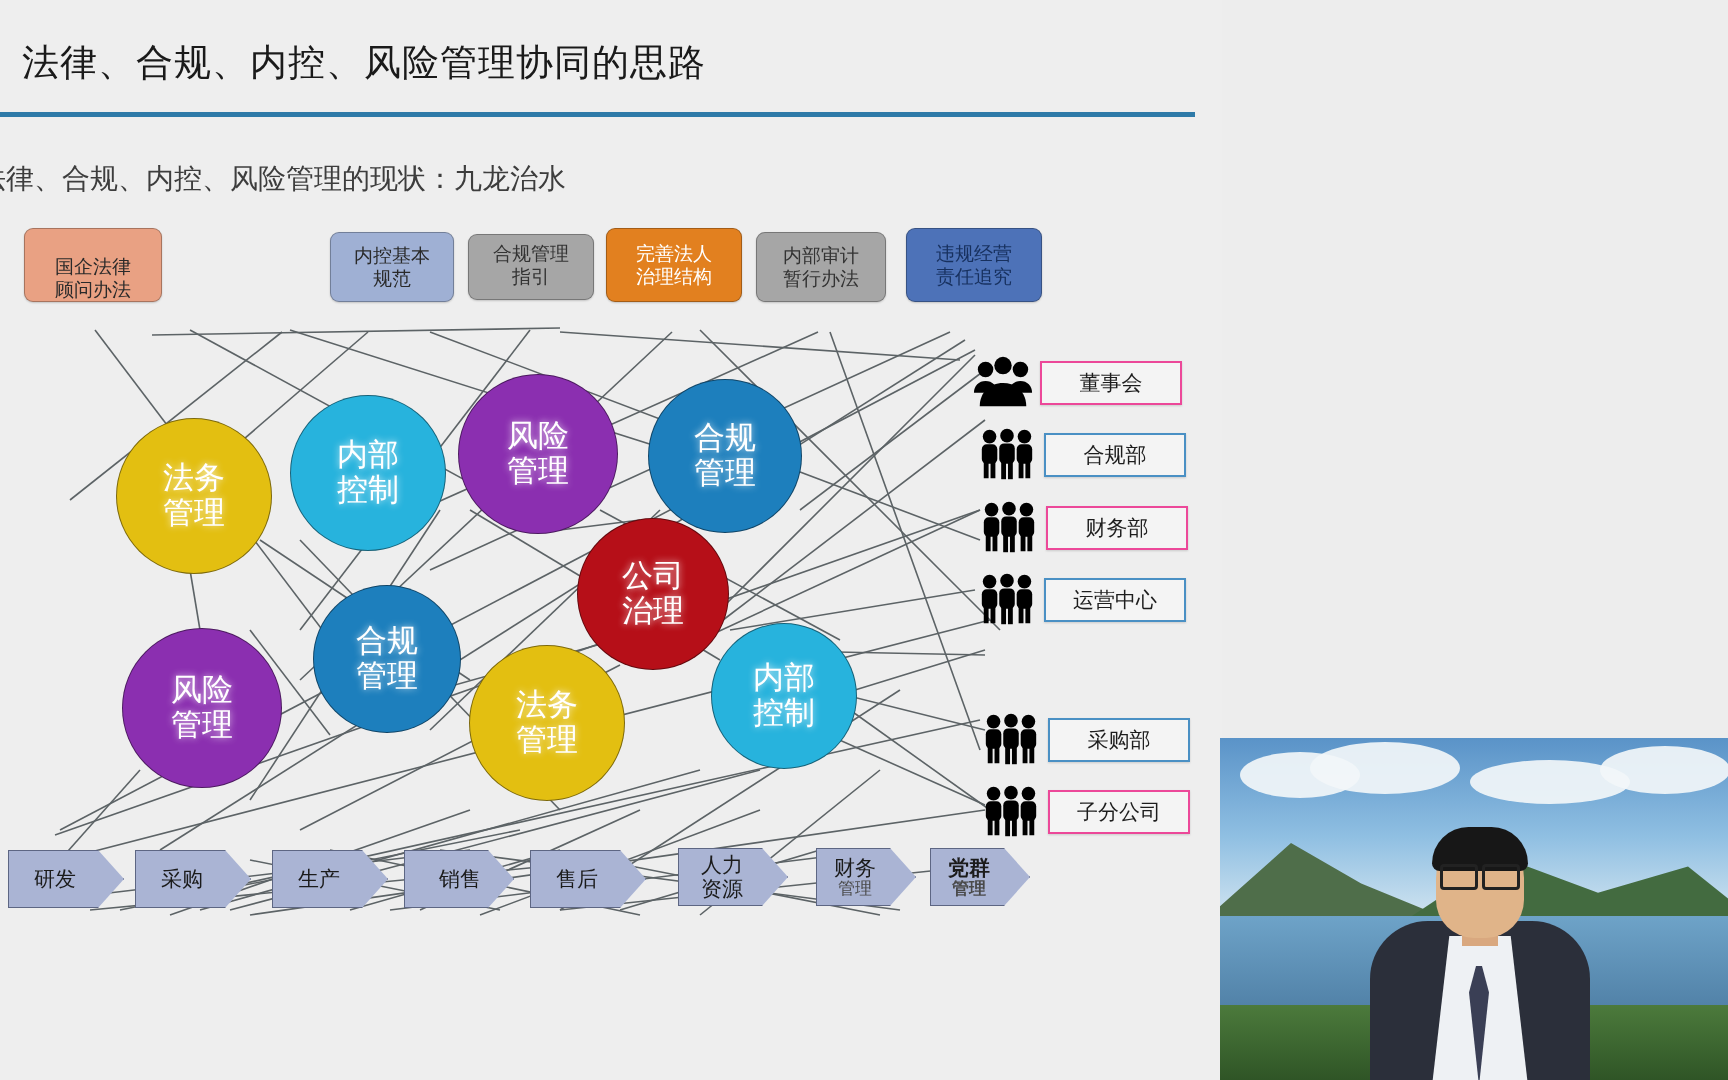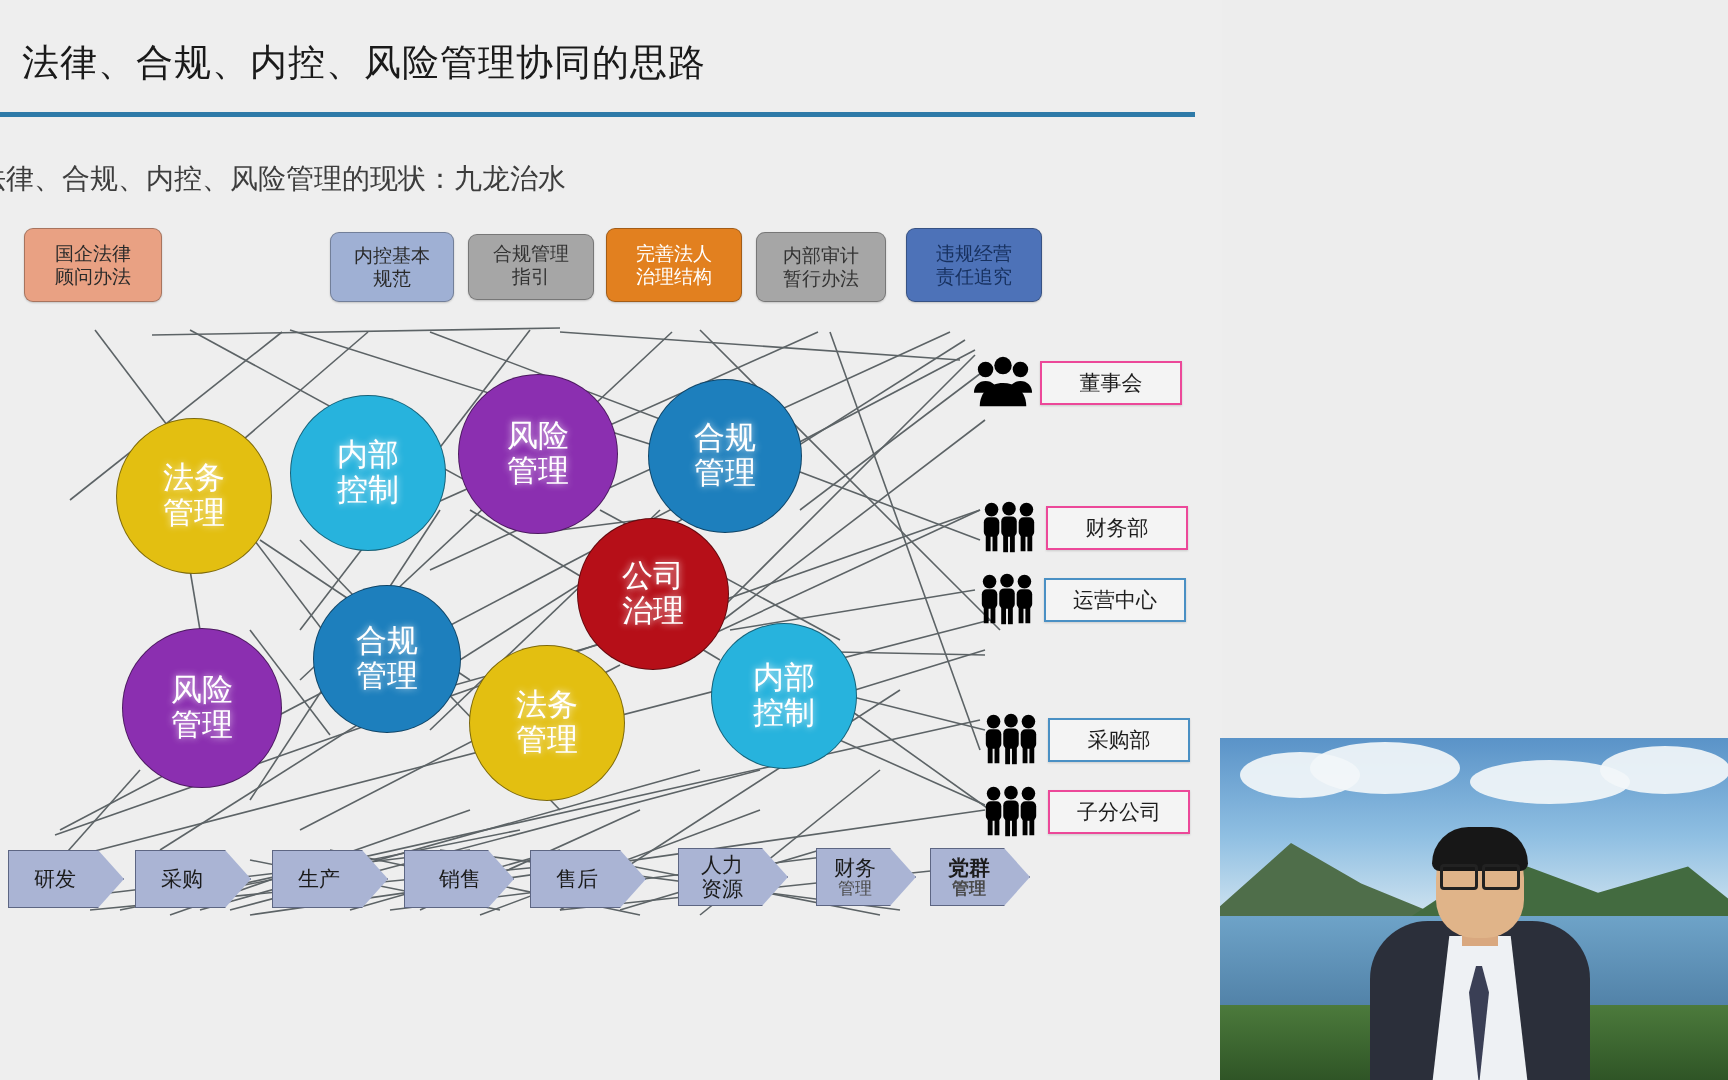--- a/index.html
+++ b/index.html
@@ -178,21 +178,21 @@
         <line x1="760" y1="600" x2="480" y2="705"></line>
         <line x1="820" y1="640" x2="620" y2="700"></line>
         <line x1="880" y1="560" x2="700" y2="705"></line>
         <line x1="900" y1="480" x2="560" y2="700"></line>
         <line x1="940" y1="660" x2="560" y2="700"></line>
         <line x1="120" y1="700" x2="520" y2="620"></line>
         <line x1="50" y1="690" x2="470" y2="640"></line>
       </g>
     </svg>
 
-    <div class="chip" style="left:24px;top:18px;width:136px;height:72px;background:#e9a183;color:#2a2a2a;">
+    <div class="chip" style="left:24px;top:18px;width:136px;height:72px;background:#e9a183;color:#2a2a2a;justify-content:flex-end;">
       <span>国企法律</span>
       <span>顾问办法</span>
     </div>
     <div class="chip" style="left:330px;top:22px;width:122px;height:68px;background:#9fb0d4;color:#2a2a2a;">
       <span>内控基本</span>
       <span>规范</span>
     </div>
     <div class="chip" style="left:468px;top:24px;width:124px;height:64px;background:#a6a6a6;color:#333;font-family:Liberation Mono, monospace;">
       <span>合规管理</span>
       <span>指引</span>
@@ -254,98 +254,117 @@
           <circle cx="50" cy="14" r="8"></circle>
         <path d="M2 38c0-7 5-12 12-12s12 5 12 12z"></path>
         <path d="M38 38c0-7 5-12 12-12s12 5 12 12z"></path>
         <path d="M8 52c0-14 10-24 24-24s24 10 24 24z"></path>
       </svg>
       <div class="tag">
         <span>董事会</span>
       </div>
     </div>
 
-
-    <div class="dept" style="left:978px;top:288px;">
+    <div class="dept blue" style="left:976px;top:215px;">
       <svg class="icon" viewBox="0 0 64 56">
         <circle cx="14" cy="9" r="7"></circle>
           <rect x="6" y="17" width="16" height="20" rx="5"></rect>
           <rect x="8" y="35" width="5" height="17"></rect>
           <rect x="15" y="35" width="5" height="17"></rect>
         <circle cx="32" cy="8" r="7"></circle>
           <rect x="24" y="16" width="16" height="21" rx="5"></rect>
           <rect x="26" y="35" width="5" height="18"></rect>
           <rect x="33" y="35" width="5" height="18"></rect>
         <circle cx="50" cy="9" r="7"></circle>
           <rect x="42" y="17" width="16" height="20" rx="5"></rect>
           <rect x="44" y="35" width="5" height="17"></rect>
           <rect x="51" y="35" width="5" height="17"></rect>
       </svg>
       <div class="tag">
-        <span>财务部</span>
-      </div>
-    </div>
-
-    <div class="dept blue" style="left:976px;top:360px;">
+        <span>合规部</span>
+      </div>
+    </div>
+
+    <div class="dept" style="left:978px;top:288px;">
       <svg class="icon" viewBox="0 0 64 56">
         <circle cx="14" cy="9" r="7"></circle>
           <rect x="6" y="17" width="16" height="20" rx="5"></rect>
           <rect x="8" y="35" width="5" height="17"></rect>
           <rect x="15" y="35" width="5" height="17"></rect>
         <circle cx="32" cy="8" r="7"></circle>
           <rect x="24" y="16" width="16" height="21" rx="5"></rect>
           <rect x="26" y="35" width="5" height="18"></rect>
           <rect x="33" y="35" width="5" height="18"></rect>
         <circle cx="50" cy="9" r="7"></circle>
           <rect x="42" y="17" width="16" height="20" rx="5"></rect>
           <rect x="44" y="35" width="5" height="17"></rect>
           <rect x="51" y="35" width="5" height="17"></rect>
       </svg>
       <div class="tag">
-        <span>运营中心</span>
-      </div>
-    </div>
-
-
-    <div class="dept blue" style="left:980px;top:500px;">
+        <span>财务部</span>
+      </div>
+    </div>
+
+    <div class="dept blue" style="left:976px;top:360px;">
       <svg class="icon" viewBox="0 0 64 56">
         <circle cx="14" cy="9" r="7"></circle>
           <rect x="6" y="17" width="16" height="20" rx="5"></rect>
           <rect x="8" y="35" width="5" height="17"></rect>
           <rect x="15" y="35" width="5" height="17"></rect>
         <circle cx="32" cy="8" r="7"></circle>
           <rect x="24" y="16" width="16" height="21" rx="5"></rect>
           <rect x="26" y="35" width="5" height="18"></rect>
           <rect x="33" y="35" width="5" height="18"></rect>
         <circle cx="50" cy="9" r="7"></circle>
           <rect x="42" y="17" width="16" height="20" rx="5"></rect>
           <rect x="44" y="35" width="5" height="17"></rect>
           <rect x="51" y="35" width="5" height="17"></rect>
       </svg>
       <div class="tag">
-        <span>采购部</span>
-      </div>
-    </div>
-
-    <div class="dept" style="left:980px;top:572px;">
+        <span>运营中心</span>
+      </div>
+    </div>
+
+
+    <div class="dept blue" style="left:980px;top:500px;">
       <svg class="icon" viewBox="0 0 64 56">
         <circle cx="14" cy="9" r="7"></circle>
           <rect x="6" y="17" width="16" height="20" rx="5"></rect>
           <rect x="8" y="35" width="5" height="17"></rect>
           <rect x="15" y="35" width="5" height="17"></rect>
         <circle cx="32" cy="8" r="7"></circle>
           <rect x="24" y="16" width="16" height="21" rx="5"></rect>
           <rect x="26" y="35" width="5" height="18"></rect>
           <rect x="33" y="35" width="5" height="18"></rect>
         <circle cx="50" cy="9" r="7"></circle>
           <rect x="42" y="17" width="16" height="20" rx="5"></rect>
           <rect x="44" y="35" width="5" height="17"></rect>
           <rect x="51" y="35" width="5" height="17"></rect>
       </svg>
       <div class="tag">
+        <span>采购部</span>
+      </div>
+    </div>
+
+    <div class="dept" style="left:980px;top:572px;">
+      <svg class="icon" viewBox="0 0 64 56">
+        <circle cx="14" cy="9" r="7"></circle>
+          <rect x="6" y="17" width="16" height="20" rx="5"></rect>
+          <rect x="8" y="35" width="5" height="17"></rect>
+          <rect x="15" y="35" width="5" height="17"></rect>
+        <circle cx="32" cy="8" r="7"></circle>
+          <rect x="24" y="16" width="16" height="21" rx="5"></rect>
+          <rect x="26" y="35" width="5" height="18"></rect>
+          <rect x="33" y="35" width="5" height="18"></rect>
+        <circle cx="50" cy="9" r="7"></circle>
+          <rect x="42" y="17" width="16" height="20" rx="5"></rect>
+          <rect x="44" y="35" width="5" height="17"></rect>
+          <rect x="51" y="35" width="5" height="17"></rect>
+      </svg>
+      <div class="tag">
         <span>子分公司</span>
       </div>
     </div>
 
     <div class="chev" style="left:8px;top:640px;width:116px;">
       <span>研发</span>
     </div>
     <div class="chev" style="left:135px;top:640px;width:116px;">
       <span>采购</span>
     </div>

